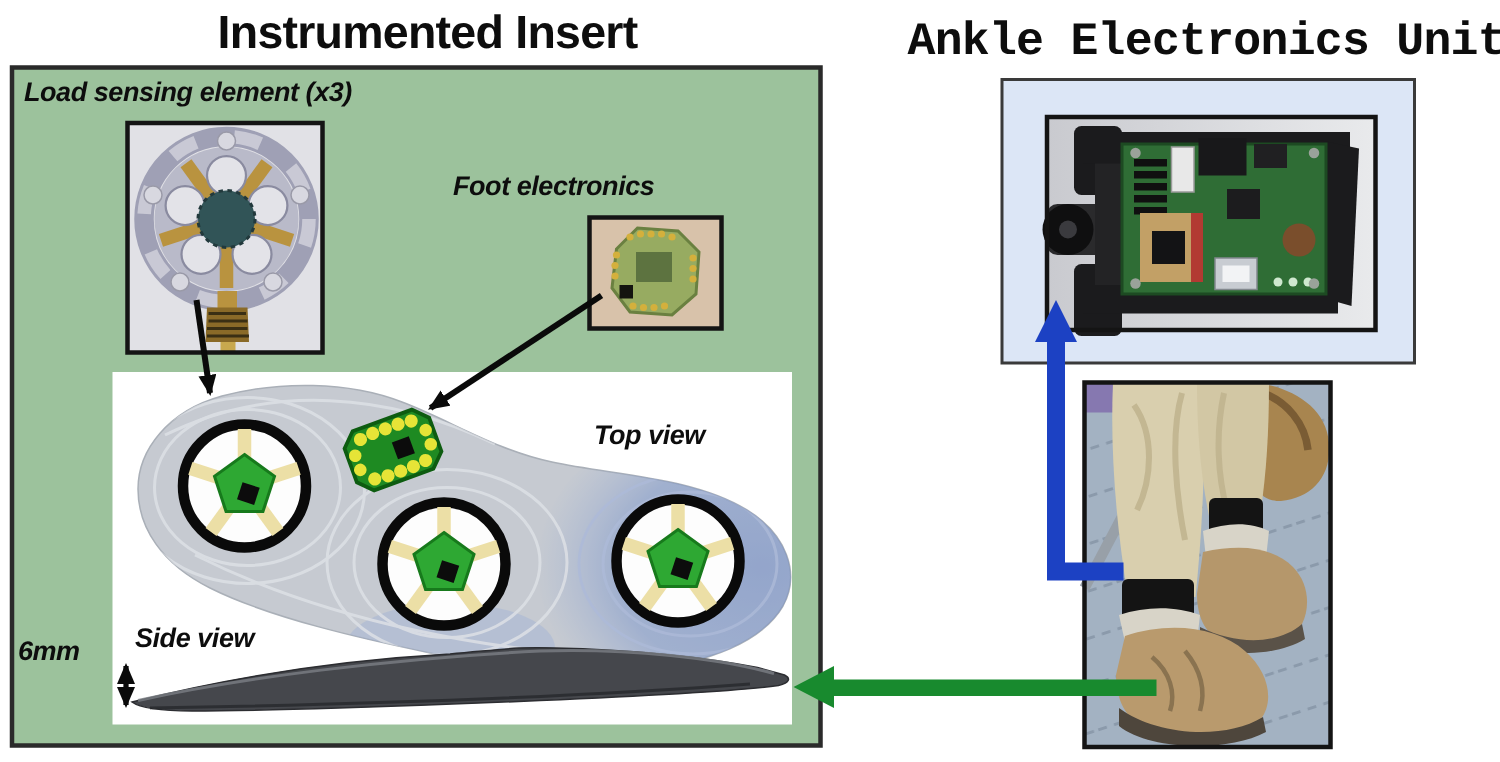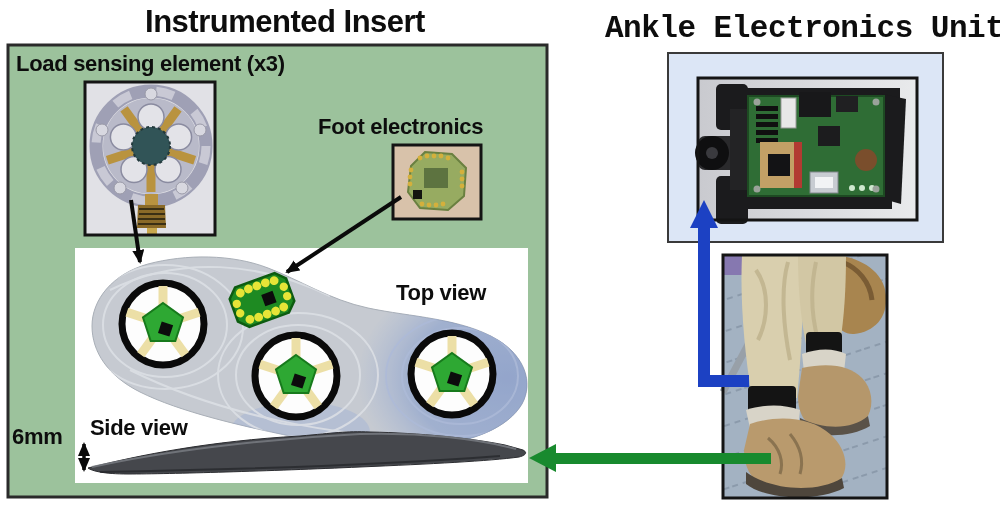--- a/index.html
+++ b/index.html
@@ -1,21 +1,21 @@
 <!DOCTYPE html>
 <html style="--panel-green: #9cc29c; --panel-blue: #dce6f6; --arrow-blue: #1c41c3; --arrow-green: #188a2e; --sensor-pentagon-green: #2ea833; --sensor-spoke-tan: #ecdfa6; --insole-toe-blue: #6e89c6; --pcb-dot-yellow: #e6e437;"><head>
 <meta charset="utf-8">
 <style>
   html,body{margin:0;padding:0;background:#fff;}
   #stage{position:relative;width:1000px;height:508px;background:#fff;
          font-family:"Liberation Sans",sans-serif;overflow:hidden;}
   #stage svg{position:absolute;left:0;top:0;}
   .lbl{position:absolute;color:#0d0d0d;font-weight:bold;white-space:nowrap;z-index:5;}
   .t1{font-size:31px;letter-spacing:-0.5px;text-align:center;}
-  .t2{font-size:22px;letter-spacing:-0.3px;}
+  .t2{font-size:18px;letter-spacing:-0.3px;font-style:italic;}
 
   .green-panel{fill:var(--panel-green,#9cc29c);stroke:#2a2a2a;stroke-width:3;}
   .white-box{fill:#ffffff;}
   .blue-panel{fill:var(--panel-blue,#dce6f6);stroke:#3a3a3a;stroke-width:2;}
   .photo-border{fill:none;stroke:#141414;stroke-width:3;}
   .spoke{stroke:var(--sensor-spoke-tan,#ecdfa6);stroke-width:9;}
   .pent{fill:var(--sensor-pentagon-green,#2ea833);stroke:#177a1c;stroke-width:2;}
   .ring{fill:#fdfdfd;stroke:#0a0a0a;stroke-width:7;}
   .ann{stroke:#0a0a0a;stroke-width:4;fill:none;}
   .arrow-green{fill:var(--arrow-green,#188a2e);}
@@ -285,20 +285,20 @@
       <polygon class="arrow-blue" points="704,200 690,228 718,228"></polygon>
     </g>
   </svg>
 
   <div class="lbl t1" style="left:30px;top:4px;width:510px;">Instrumented Insert</div>
 
   <div class="lbl t1" style="left:605px;top:11px;width:390px;font-family:Liberation Mono, monospace;">Ankle Electronics Unit</div>
 
   <div class="lbl t2" style="left:16px;top:51px;">Load sensing element (x3)</div>
 
-  <div class="lbl t2" style="left:318px;top:114px;">Foot electronics</div>
+  <div class="lbl t2" style="left:302px;top:114px;">Foot electronics</div>
 
   <div class="lbl t2" style="left:396px;top:280px;">Top view</div>
 
   <div class="lbl t2" style="left:90px;top:415px;">Side view</div>
 
   <div class="lbl t2" style="left:12px;top:424px;">6mm</div>
 </div>
 
 </body></html>

